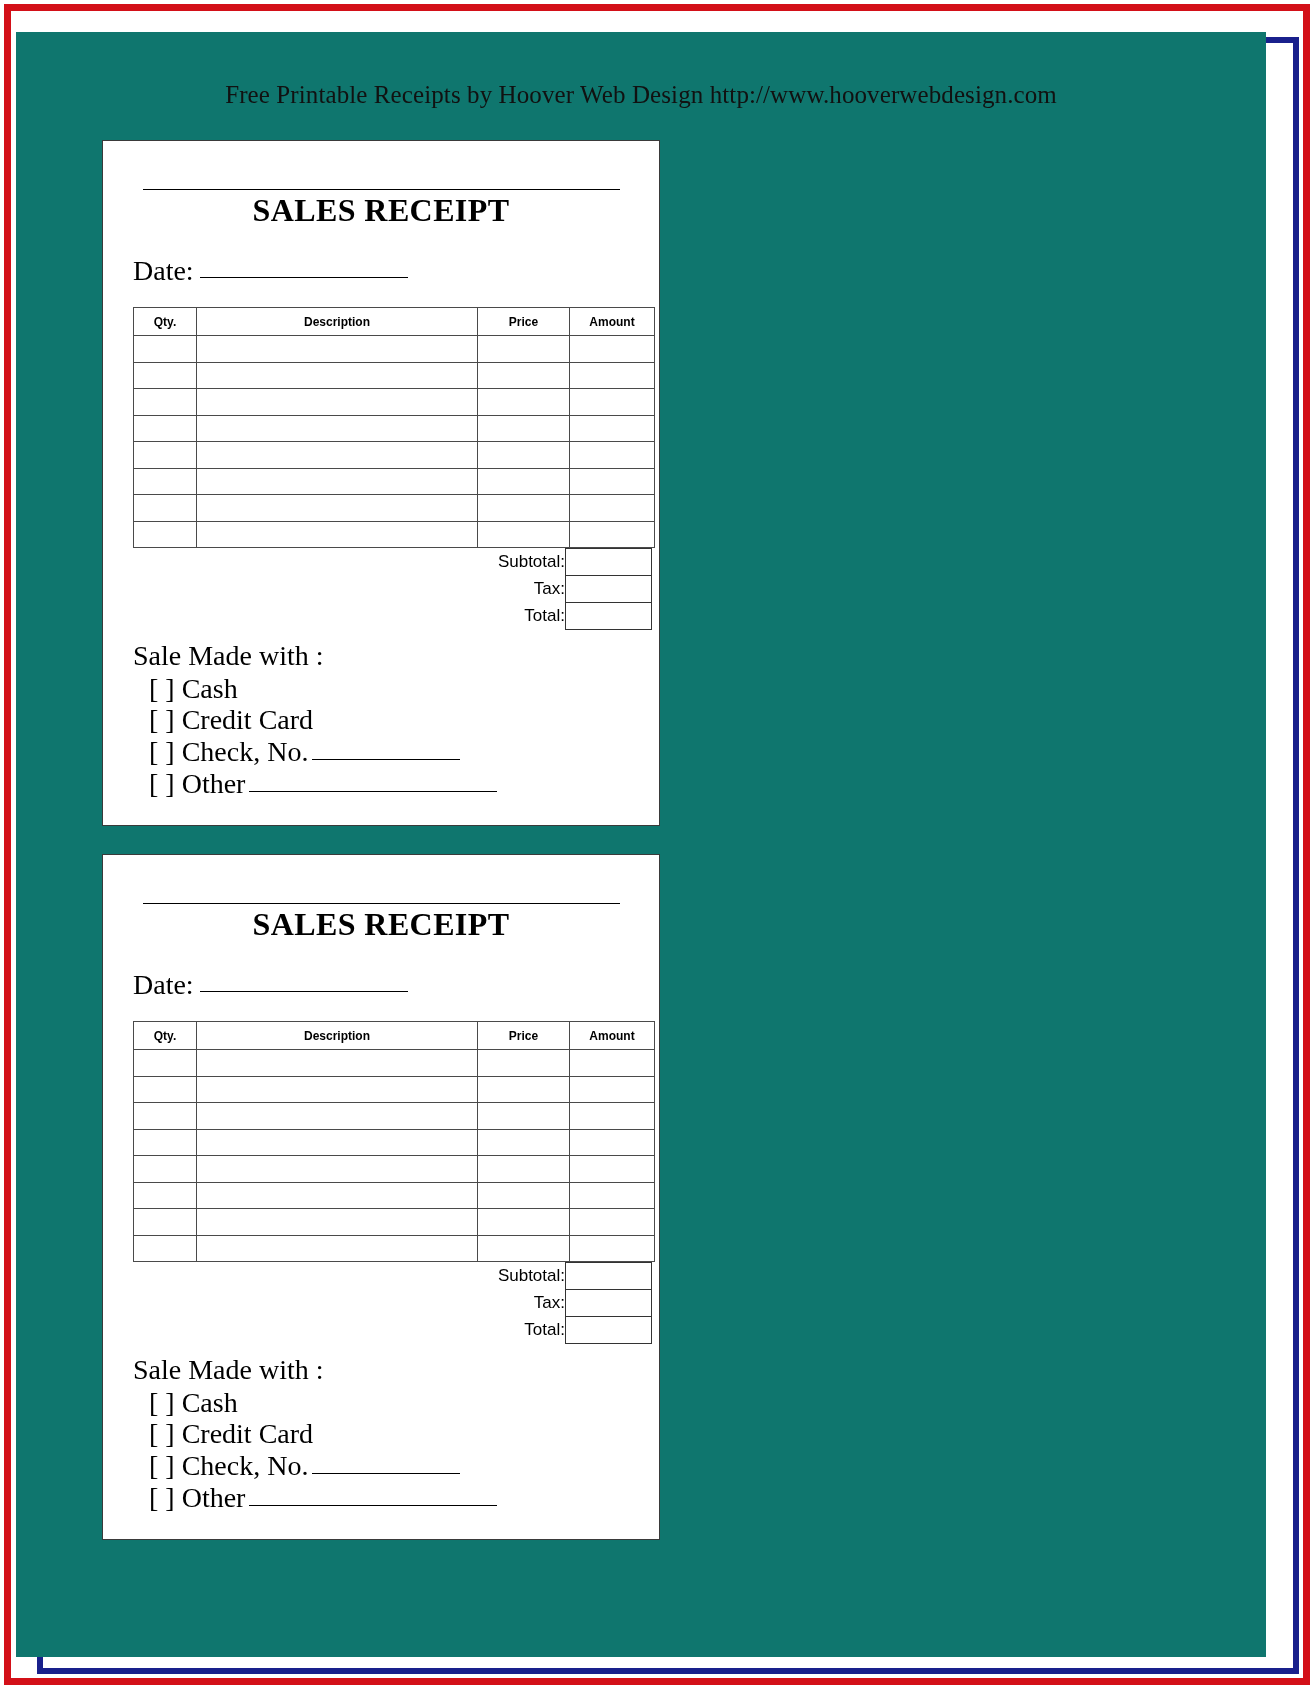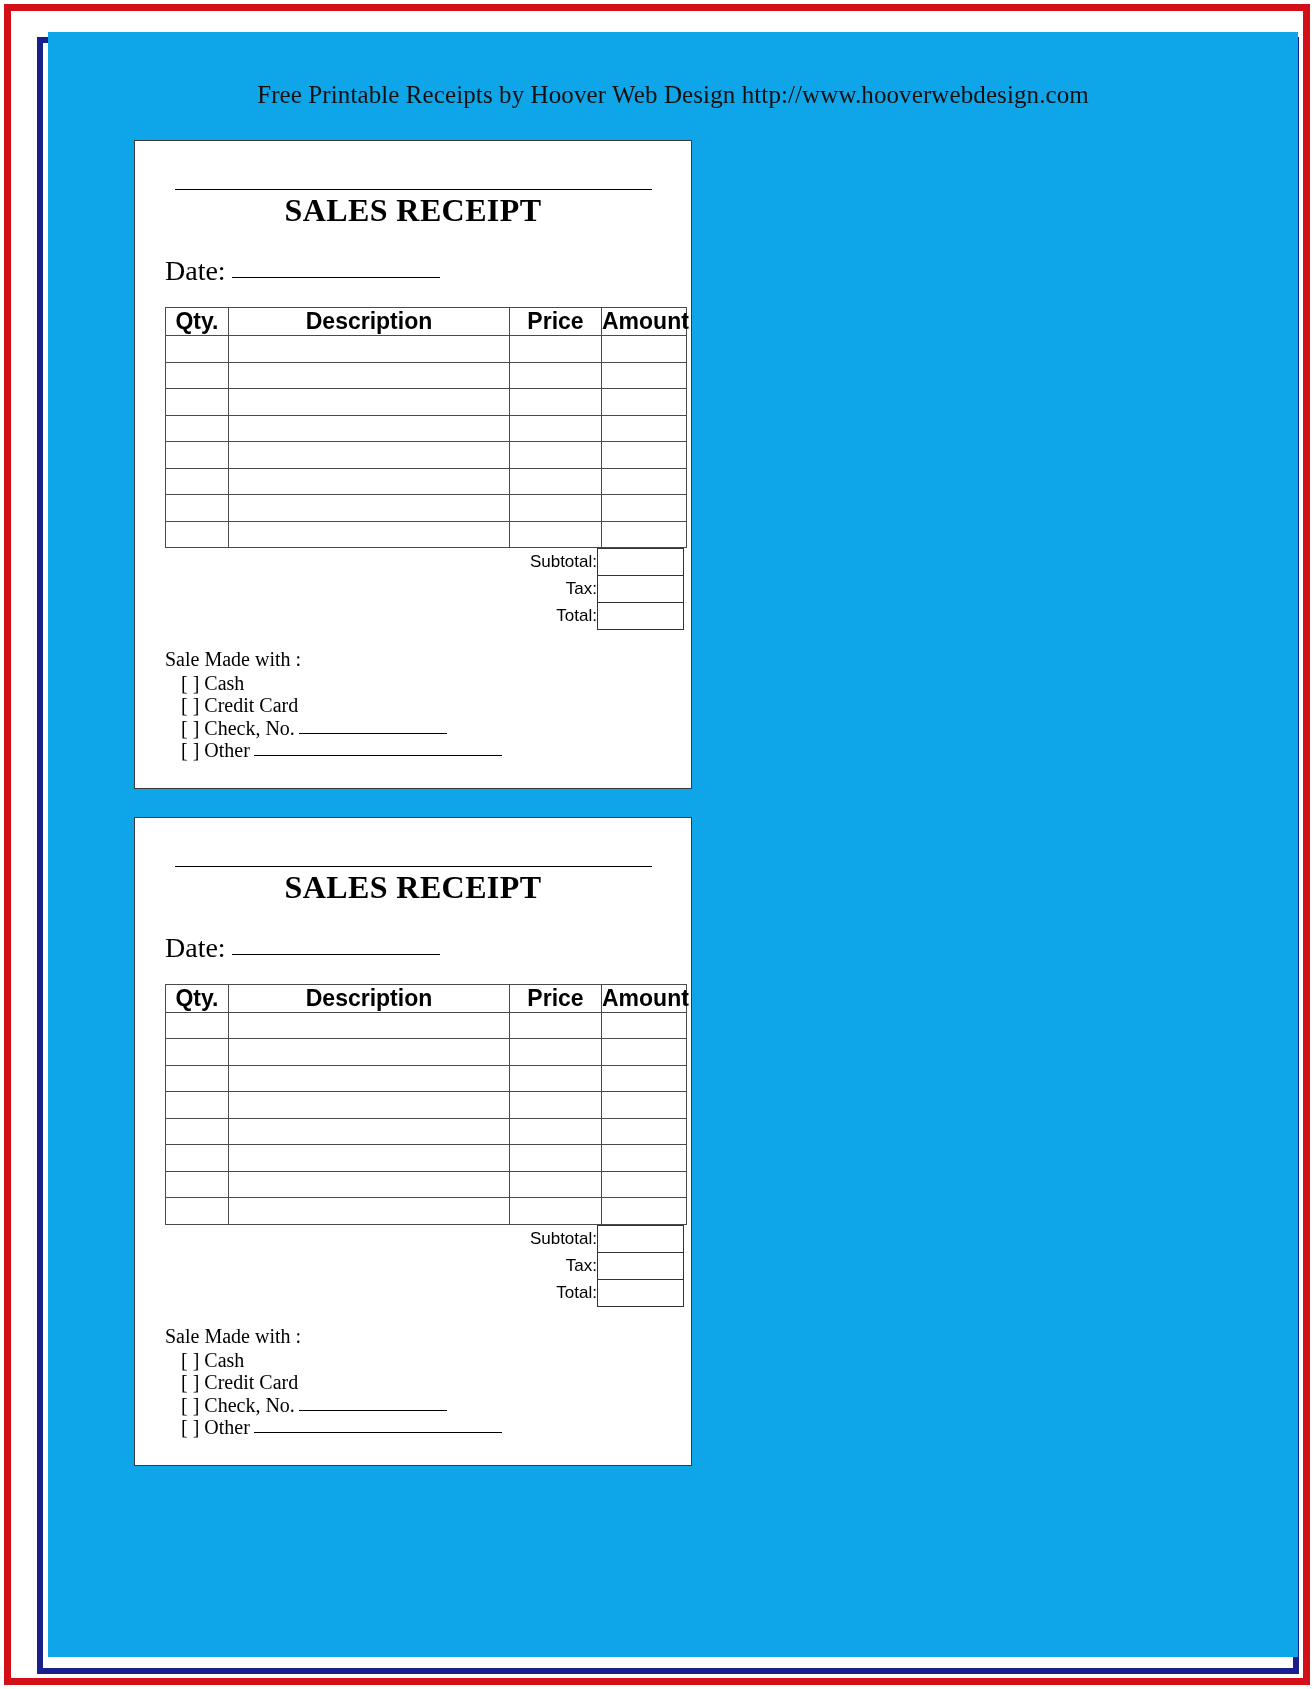--- a/index.html
+++ b/index.html
@@ -33,26 +33,26 @@
     width: 1262px;
     height: 1637px;
     box-sizing: border-box;
     border: 6px solid #19208c;
     background: #ffffff;
   }
 
   
   .page {
     position: absolute;
-    left: 48px;
+    left: 16px;
     top: 32px;
     width: 1250px;
     height: 1625px;
     box-sizing: border-box;
-    background: #0ea5e9;
+    background: #0f766e;
     overflow: hidden;
   }
 
   .site-header {
     text-align: center;
     font-size: 25px;
     line-height: 1.2;
     color: #111111;
     padding-top: 48px;
     letter-spacing: .1px;
@@ -110,21 +110,21 @@
     table-layout: fixed;
   }
   table.items th,
   table.items td {
     border: 1.3px solid #4a4a4a;
     padding: 0;
   }
   table.items th {
     font-family: "Liberation Sans", "DejaVu Sans", sans-serif;
     font-weight: bold;
-    font-size: 23px;
+    font-size: 12px;
     height: 27px;
     color: #000000;
     text-align: center;
   }
   table.items td {
     height: 25.5px;
   }
   col.c-qty { width: 63px; }
   col.c-desc { width: 281px; }
   col.c-price { width: 92px; }
@@ -153,22 +153,22 @@
     white-space: nowrap;
     margin-top: 44px;
   }
   td.t-box {
     width: 85px;
     border: 1.4px solid #333333;
   }
 
   
   .payment {
-    margin-top: 18px;
-    font-size: 20px;
+    margin-top: 10px;
+    font-size: 28px;
     color: #000000;
     line-height: 1.13;
   }
   .payment-title {
     margin: 0 0 1px 2px;
     white-space: nowrap;
   }
   .pay-option {
     margin-left: 18px;
     white-space: nowrap;

